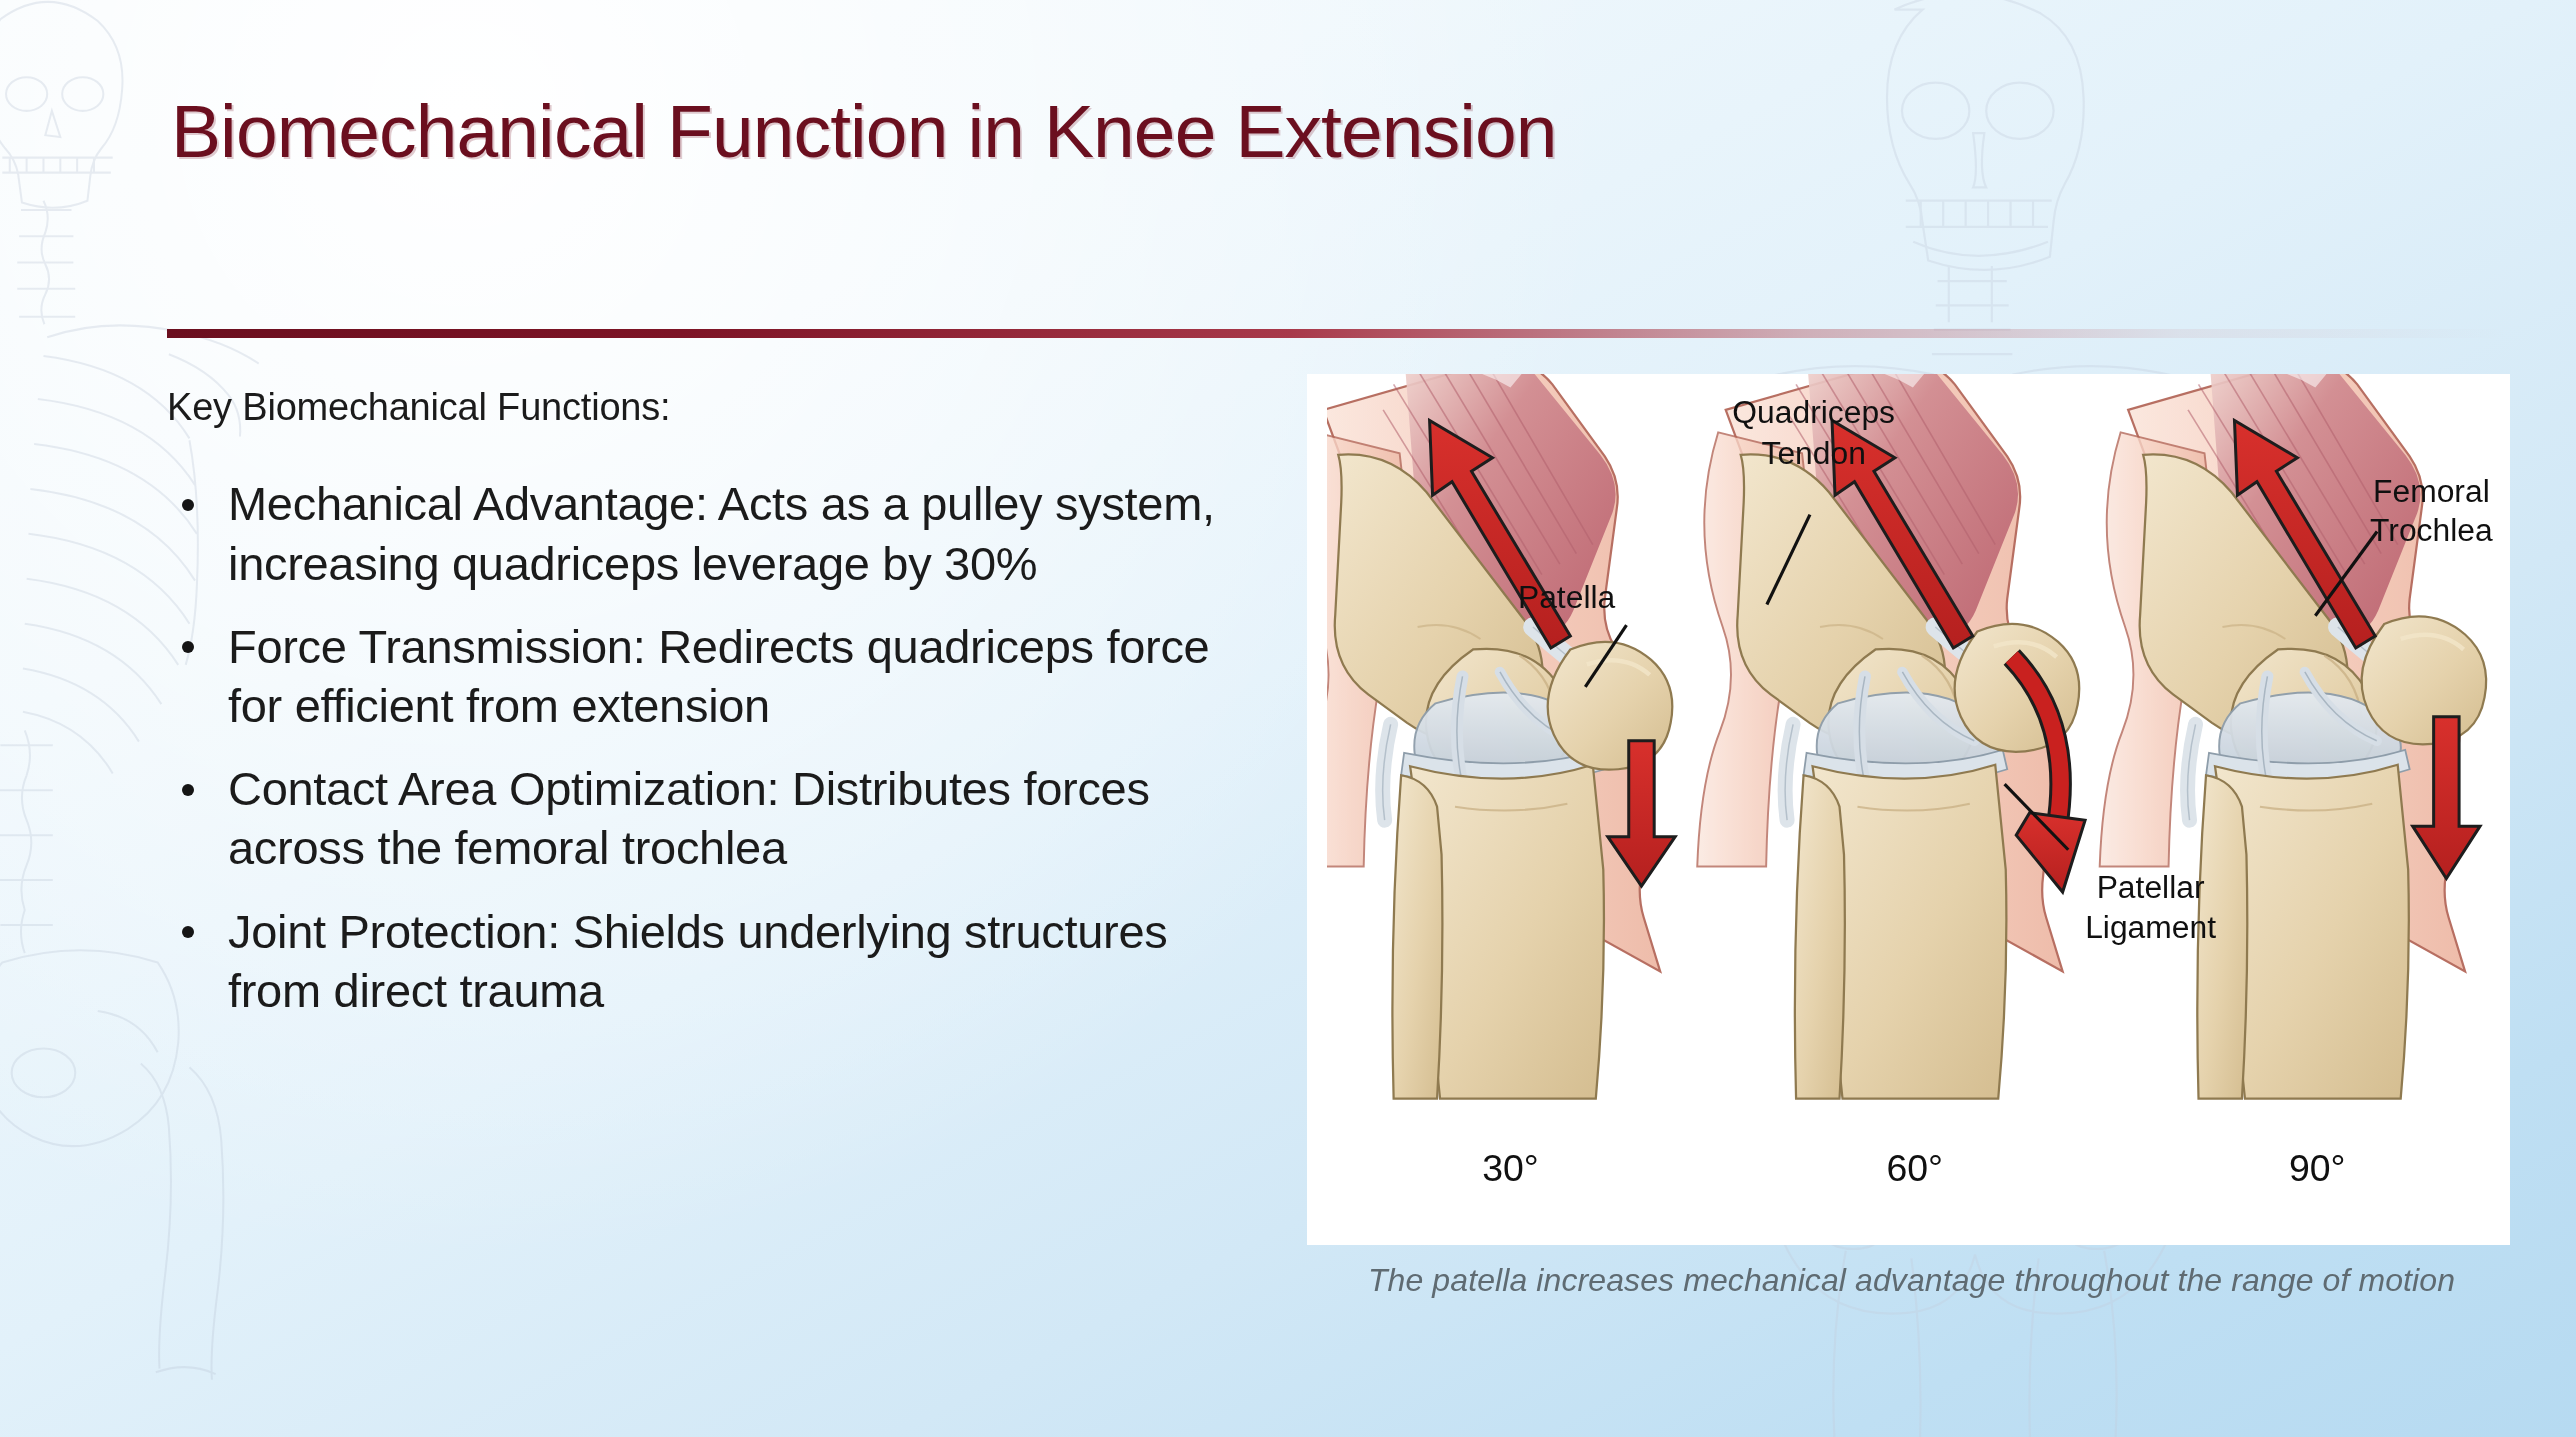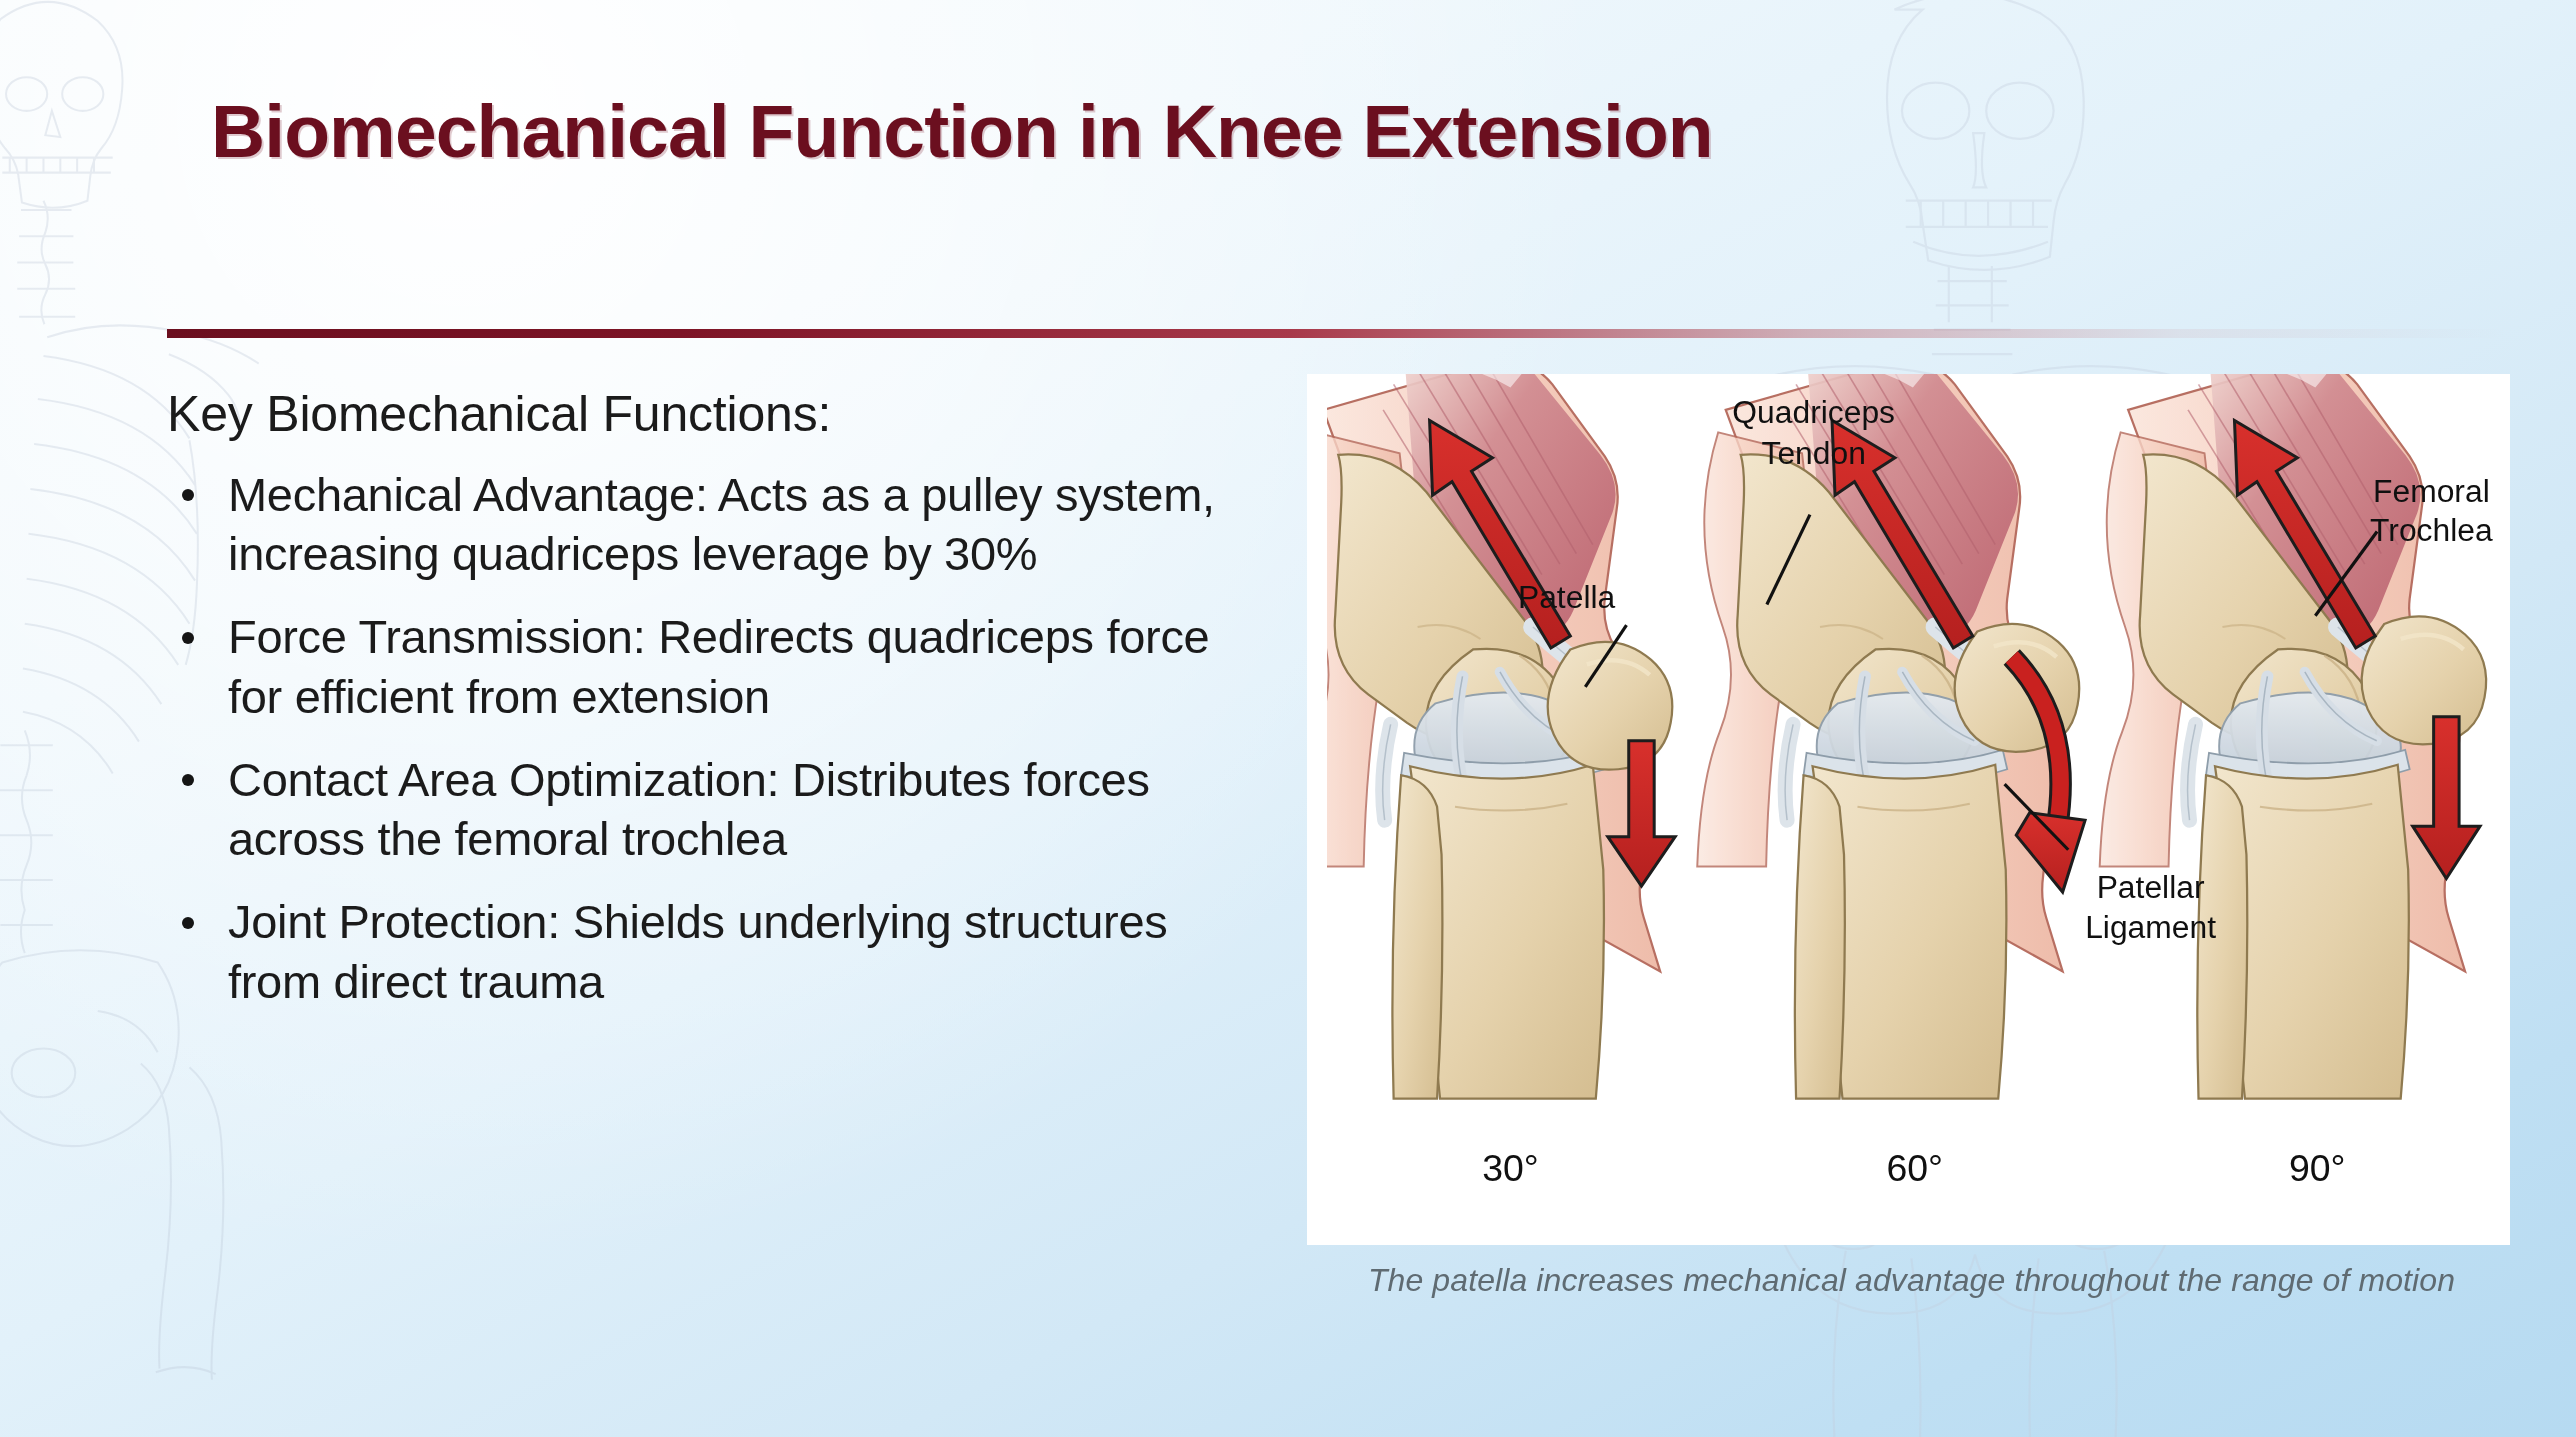--- a/index.html
+++ b/index.html
@@ -16,34 +16,33 @@
   }
 
   
   .watermark{position:absolute;opacity:.30;pointer-events:none;}
   .wm-left{left:-140px;top:-37px;width:599px;height:1516px;}
   .wm-right{right:206px;top:-28px;width:805px;height:1498px;opacity:.34;}
 
   
   #title{
     position:absolute;left:171px;top:92px;width:1591px;
-    font-size:75px;line-height:1.06;font-weight:bold;
+    font-size:75px;line-height:1.06;font-weight:normal;
     color:#6b0f1f;letter-spacing:-0.9px;
     text-shadow:1.9px 1.9px 0 rgba(120,20,35,.22);
-    margin-left:40px;
   }
   #title-rule{
     position:absolute;left:167px;top:329px;width:2340px;height:9.4px;
     background:linear-gradient(90deg,#6b0f1f 0%,#7d1426 22%,#a8394a 48%,rgba(190,120,130,.55) 70%,rgba(200,150,158,.16) 86%,rgba(255,255,255,0) 100%);
   }
 
   
   #content{position:absolute;left:167px;top:384px;width:1105px;}
   #lead{
-    font-size:50px;color:#1b1b1b;line-height:1.22;margin-bottom:20px;letter-spacing:-0.2px;
+    font-size:38px;color:#1b1b1b;line-height:1.22;margin-bottom:44px;letter-spacing:-0.2px;
   }
   ul.bullets{list-style:none;margin:7px;padding:0;}
   ul.bullets li{
     position:relative;padding-left:54px;margin-bottom:24px;
     font-size:47px;line-height:1.26;color:#1b1b1b;letter-spacing:-0.3px;
   }
   ul.bullets li .dot{
     position:absolute;left:7.5px;top:.52em;width:12px;height:12px;
     border-radius:50%;background:#151515;
   }

